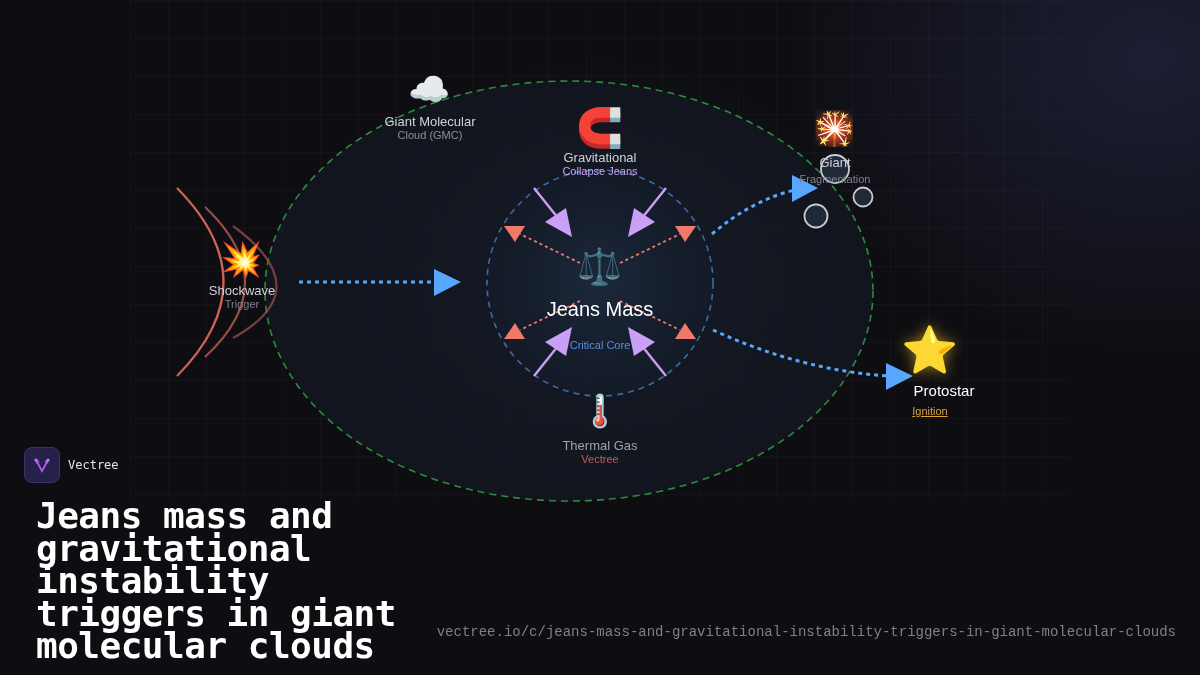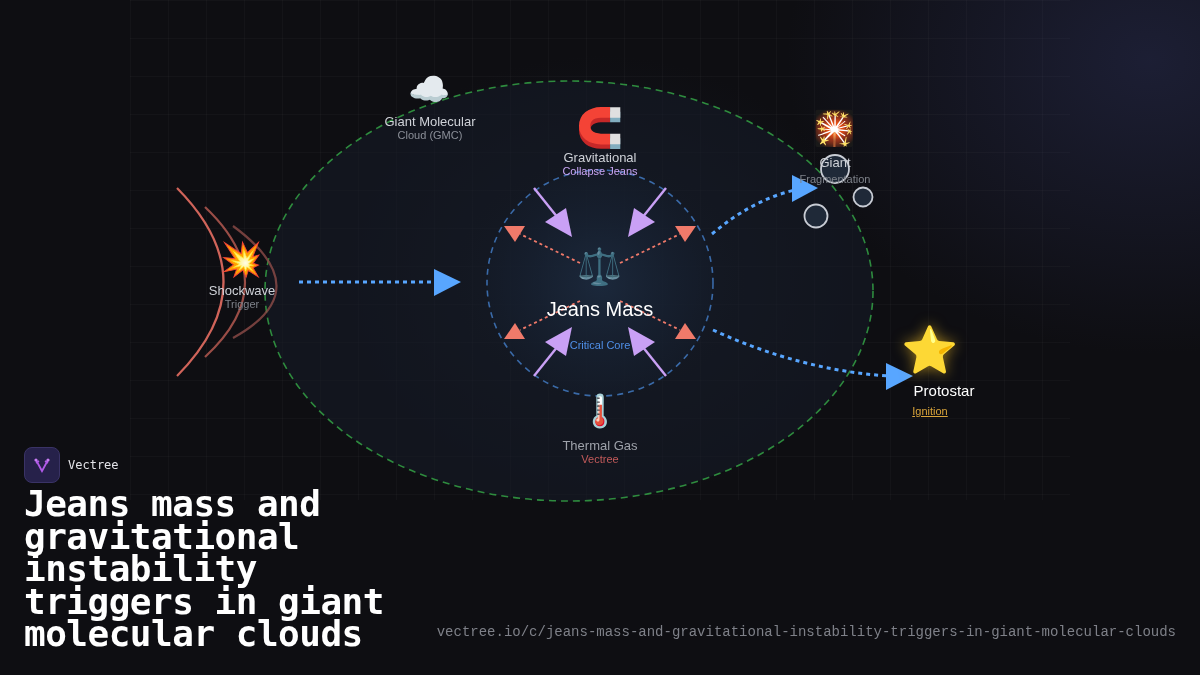--- a/index.html
+++ b/index.html
@@ -26,21 +26,21 @@
   .node .icon { font-size:34px; line-height:38px; display:block; }
   .node .title { font-size:13px; font-weight:normal; color:#cfd2d8; display:block; }
   .node .sub { font-size:11px; color:#8b8f98; display:block; }
   .brand { position:absolute; left:24px; top:447px; display:flex; align-items:center; gap:8px; }
   .brand-logo {
     width:34px; height:34px; border-radius:8px; background:#26214a;
     border:1px solid #3a3366; display:flex; align-items:center; justify-content:center;
   }
   .brand-name { font-family:"DejaVu Sans Mono", monospace; font-size:12px; font-weight:normal; color:#e3e3e8; }
   .headline {
-    position:absolute; left:24px; top:488px; width:420px; margin:0;
+    position:absolute; left:24px; top:488px; width:420px; margin:12px;
     font-family:"DejaVu Sans Mono", monospace; font-weight:bold;
     font-size:36px; line-height:32.5px; color:#ffffff; letter-spacing:-0.5px;
   }
   .url {
     position:absolute; right:24px; top:624px;
     font-family:"Liberation Mono", monospace; font-size:14px; color:#7e8088;
   }
 </style>
 </head>
 <body>

